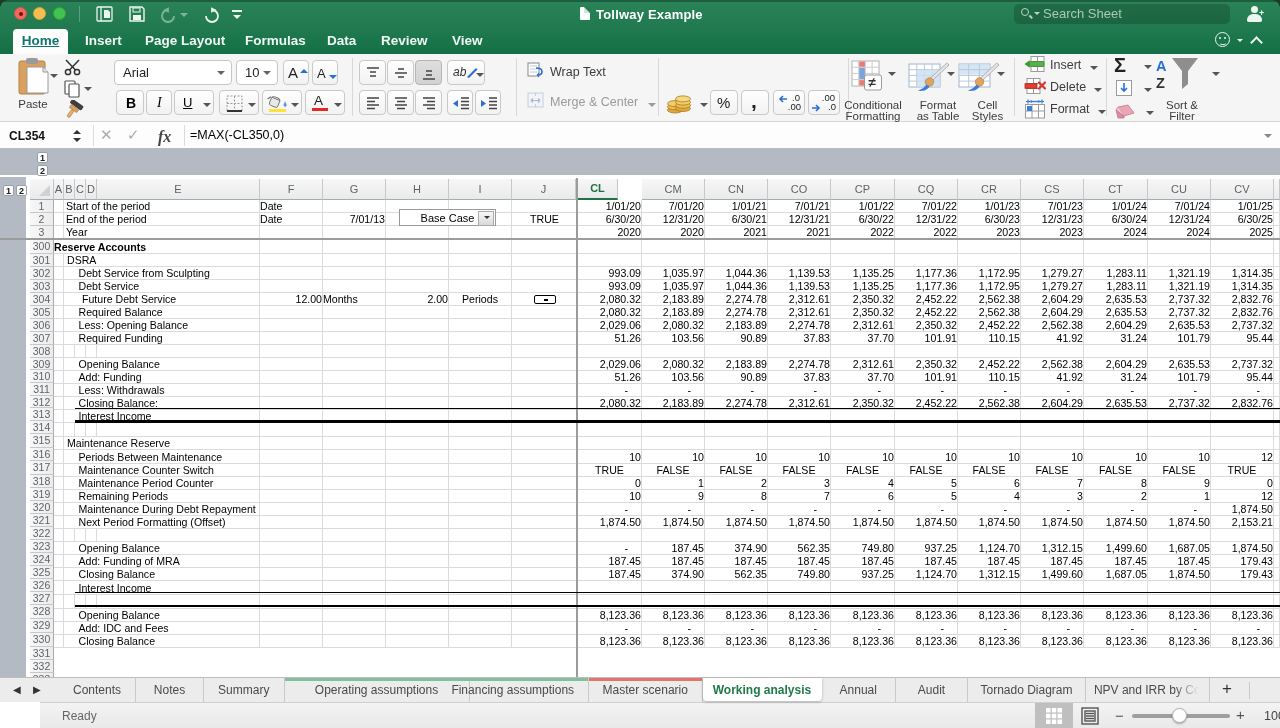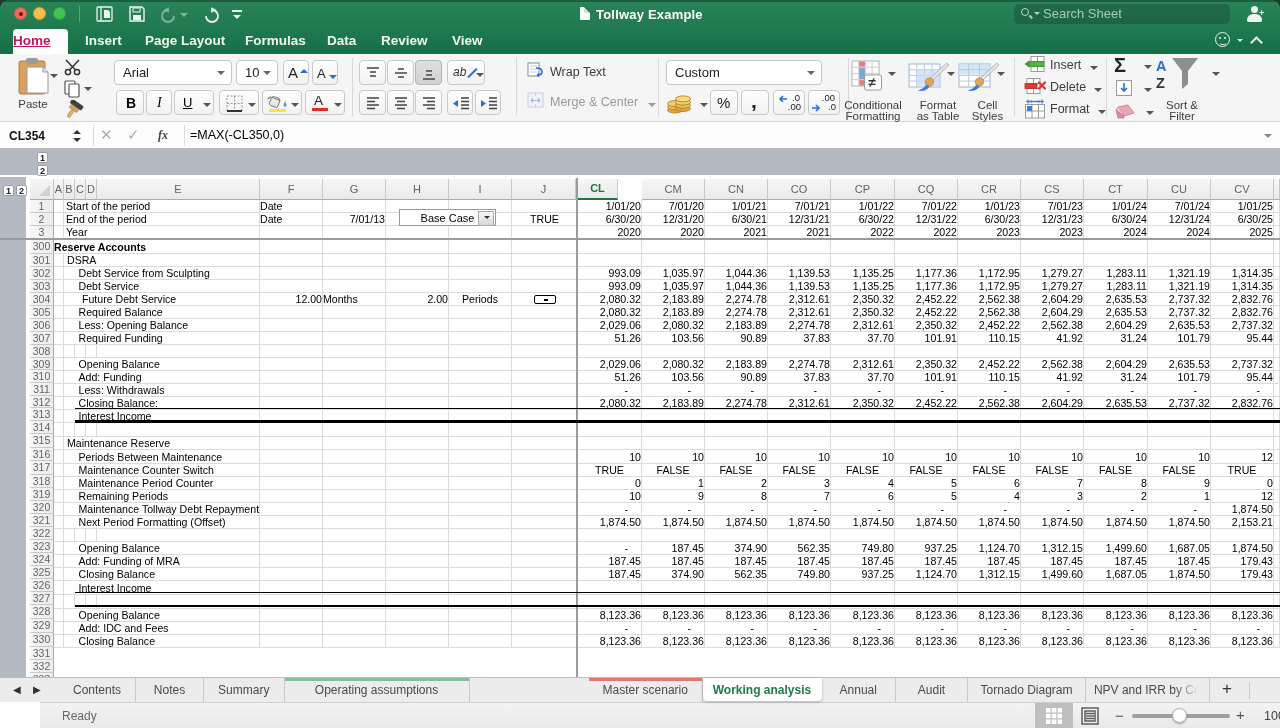--- a/index.html
+++ b/index.html
@@ -26,21 +26,21 @@
 #search .mag:after { content:""; position:absolute; left:7px; top:7px; width:4px; height:1.5px; background:#b9d5c6; transform:rotate(45deg); }
 #search .sarr { position:absolute; left:20px; top:8px; border:3px solid transparent; border-top-color:#b9d5c6; }
 #search .stxt { position:absolute; left:29px; }
 #persona { position:absolute; left:1246px; top:6px; width:18px; height:16px; }
 #persona .hd { position:absolute; left:5px; top:0; width:7px; height:7px; border-radius:50%; background:#eaf6ef; }
 #persona .bd { position:absolute; left:1px; top:8px; width:15px; height:8px; border-radius:7px 7px 2px 2px; background:#eaf6ef; }
 #persona .pl { position:absolute; left:13px; top:2px; color:#eaf6ef; font-size:9px; font-weight:700; }
 
 .rtab { position:absolute; top:5px; color:#f0f8f3; font-size:13.5px; font-weight:700; }
 #activetab { position:absolute; left:13px; top:1px; width:55px; height:25px; background:#fdfdfd; border-radius:4px 4px 0 0; }
-#activetab span { position:absolute; left:0; width:100%; text-align:left; top:4px; color:#be185d; font-size:13.5px; font-weight:700;text-decoration:underline; }
+#activetab span { position:absolute; left:0; width:100%; text-align:center; top:4px; color:#0f766e; font-size:13.5px; font-weight:700;text-decoration:underline; }
 #smiley { position:absolute; left:1215px; top:4px; width:15px; height:15px; border:1.5px solid #eaf6ef; border-radius:50%; }
 #smiley:before { content:""; position:absolute; left:3px; top:4px; width:2px; height:2px; background:#eaf6ef; border-radius:50%; box-shadow:5px 0 0 #eaf6ef; }
 #smiley:after { content:""; position:absolute; left:3px; top:6px; width:6px; height:4px; border:1.5px solid transparent; border-bottom-color:#eaf6ef; border-radius:50%; }
 #smarr { position:absolute; left:1237px; top:11px; border:3.5px solid transparent; border-top-color:#eaf6ef; }
 #chev { position:absolute; left:1252px; top:7px; width:10px; height:10px; }
 #chev:before { content:""; position:absolute; left:0; top:3px; width:7px; height:7px; border-top:2px solid #eaf6ef; border-left:2px solid #eaf6ef; transform:rotate(45deg); }
 
 
 #ribbon { position:absolute; left:0; top:54px; width:1280px; height:68px; background:#f6f5f6; border-bottom:1px solid #d4d4d4; }
 .rsep { position:absolute; top:4px; width:1px; height:58px; background:#d8d8d8; }
@@ -51,21 +51,21 @@
 .combo .arr { position:absolute; right:6px; top:50%; margin-top:-2px; border:4px solid transparent; border-top-color:#666; }
 .dna { border:4px solid transparent; border-top-color:#555; position:absolute; }
 
 
 #fbar { position:absolute; left:0; top:122px; width:1280px; height:27px; background:#fdfdfd; border-bottom:1px solid #bcbcbc; font-size:12px; }
 #nbox { position:absolute; left:9px; top:7px; font-size:12px; color:#111; font-weight:700; }
 .stepper { position:absolute; left:73px; top:3px; }
 .stepper .up { position:absolute; left:0; top:1px; border:4.5px solid transparent; border-bottom-color:#333; }
 .stepper .dn { position:absolute; left:0; top:13px; border:4.5px solid transparent; border-top-color:#333; }
 .fsep { position:absolute; top:3px; width:1px; height:21px; background:#dcdcdc; }
-.fx { position:absolute; top:6px; font-size:12px; }
+.fx { position:absolute; top:6px; font-size:16px; }
 #ftext { position:absolute; left:190px; top:6px; color:#000; font-size:12.5px; }
 
 
 #sheet { position:absolute; left:0; top:149px; width:1280px; height:528px; background:#fff; overflow:hidden; }
 #gutterL { position:absolute; left:0; top:0; width:28px; height:528px; background:#b4bac4; border-right:2px solid #fff; }
 #stripT { position:absolute; left:0; top:0; width:1280px; height:28px; background:#b4bac4; border-bottom:2px solid #fff; }
 .obtn { position:absolute; width:11px; height:11px; background:#fdfdfd; border:1px solid #9aa0aa; border-radius:2px; font-size:9px; line-height:10px; text-align:center; color:#222; font-weight:700; }
 #corner { position:absolute; left:30px; top:30px; width:24px; height:21px; background:linear-gradient(#f6f6f6,#e9eaeb); border-right:1px solid #c2c4c6; border-bottom:1px solid #a9acae; }
 #corner:after { content:""; position:absolute; right:3px; bottom:3px; width:0; height:0; border-style:solid; border-width:0 0 11px 11px; border-color:transparent transparent #cfd2d5 transparent; }
 #hdrrow { position:absolute; left:0; top:30px; width:1280px; height:21px; }
@@ -320,21 +320,20 @@
       <div class="rlabel" style="left:550px;top:13px;font-size:12.5px">Wrap Text</div>
       <svg style="position:absolute;left:527px;top:38px;opacity:.5" width="17" height="16" viewBox="0 0 17 16">
 <rect x="1" y="1" width="15" height="14" fill="#eef3fa" stroke="#98a8c0"></rect>
         <line x1="8.5" y1="1" x2="8.5" y2="4" stroke="#98a8c0"></line>
         <line x1="8.5" y1="12" x2="8.5" y2="15" stroke="#98a8c0"></line>
 <path d="M4 8.5h9M4 8.5l2-2M4 8.5l2 2M13 8.5l-2-2M13 8.5l-2 2" stroke="#5a7ebc" stroke-width="1.2" fill="none"></path>
       </svg>
       <div class="rlabel gr" style="left:550px;top:43px;font-size:12.5px;color:#9a9a9a">Merge &amp; Center</div>
       <div class="dna" style="left:648px;top:49px;border-top-color:#9a9a9a"></div>
       <div class="rsep" style="left:658px"></div>
-      <div class="combo" style="left:666px;top:6px;width:156px;height:25px;line-height:23px"><span style="padding-left:8px">Custom</span><span class="arr"></span></div>
       <svg style="position:absolute;left:666px;top:39px" width="28" height="21" viewBox="0 0 28 21">
 <ellipse cx="9" cy="17" rx="7.5" ry="3" fill="#e0a83c" stroke="#a87b20" stroke-width=".8"></ellipse>
 <ellipse cx="9" cy="13.8" rx="7.5" ry="3" fill="#eebd55" stroke="#a87b20" stroke-width=".8"></ellipse>
 <ellipse cx="9" cy="10.6" rx="7.5" ry="3" fill="#f3cc70" stroke="#a87b20" stroke-width=".8"></ellipse>
 <ellipse cx="17" cy="15.5" rx="7.5" ry="3" fill="#e0a83c" stroke="#a87b20" stroke-width=".8"></ellipse>
 <ellipse cx="17" cy="12.3" rx="7.5" ry="3" fill="#eebd55" stroke="#a87b20" stroke-width=".8"></ellipse>
 <ellipse cx="17" cy="9.1" rx="7.5" ry="3" fill="#f3cc70" stroke="#a87b20" stroke-width=".8"></ellipse>
 <ellipse cx="17" cy="5.9" rx="7.5" ry="3" fill="#f6d97e" stroke="#a87b20" stroke-width=".8"></ellipse>
 </svg>
       <div class="dna" style="left:700px;top:49px"></div>
@@ -1143,21 +1142,21 @@
               <td class="v">5</td>
               <td class="v">4</td>
               <td class="v">3</td>
               <td class="v">2</td>
               <td class="v">1</td>
               <td class="v">12</td>
               <td class="c last"></td>
             </tr>
             <tr>
               <td class="c"></td>
-              <td class="lb" colspan="4" style="padding-left:14.5px">Maintenance Tollway Debt Repayment</td>
+              <td class="lb" colspan="4" style="padding-left:14.5px">Maintenance During Debt Repayment</td>
               <td class="c"></td>
               <td class="c"></td>
               <td class="c"></td>
               <td class="c"></td>
               <td class="c"></td>
               <td class="v dash">-</td>
               <td class="v dash">-</td>
               <td class="v dash">-</td>
               <td class="v dash">-</td>
               <td class="v dash">-</td>
@@ -1397,20 +1396,21 @@
   <div id="combo1">Base Case</div>
 </div>
 
 <div id="shtabs">
   <div class="navarr" style="left:13px">◀</div>
   <div class="navarr" style="left:33px">▶</div>
   <div class="stab" style="left:59px;width:77px"><span>Contents</span></div>
       <div class="stab" style="left:136px;width:68px"><span>Notes</span></div>
       <div class="stab" style="left:204px;width:80.5px"><span>Summary</span></div>
       <div class="stab" style="left:284.5px;width:185px"><i class="strip g"></i><span>Operating assumptions</span></div>
+      <div class="stab" style="left:437.5px;width:151.5px"><i class="strip g"></i><span>Financing assumptions</span></div>
       <div class="stab" style="left:589px;width:113.5px"><i class="strip r"></i><span>Master scenario</span></div>
       <div class="stab active" style="left:702.5px;width:119.0px">Working analysis</div>
       <div class="stab" style="left:821.5px;width:74.5px"><span>Annual</span></div>
       <div class="stab" style="left:896px;width:72px"><span>Audit</span></div>
       <div class="stab" style="left:968px;width:118px"><span>Tornado Diagram</span></div>
       <div class="stab fade" style="left:1086px;width:123.5px"><span>NPV and IRR by Co</span></div>
   <div class="plus">+</div>
   <div class="tdiv" style="left:1249px"></div>
 </div>
 

